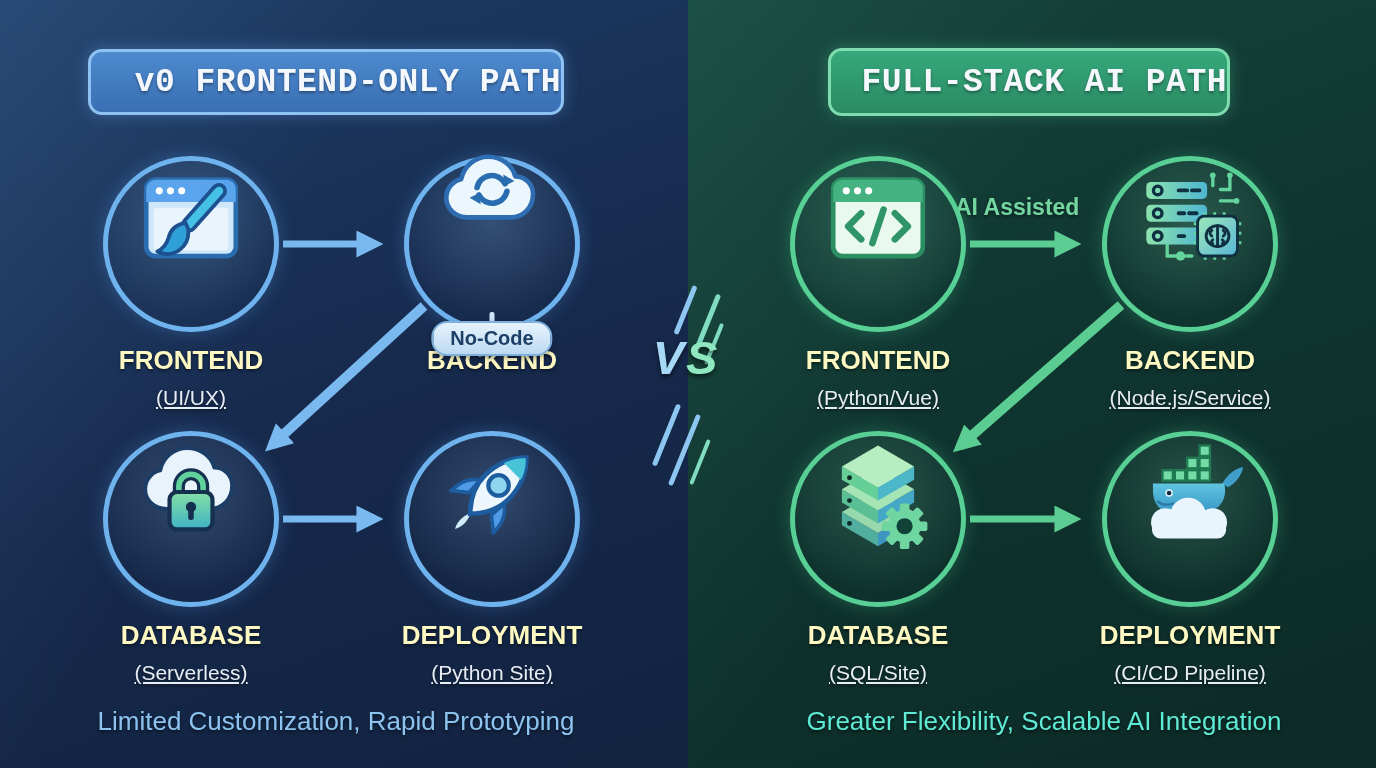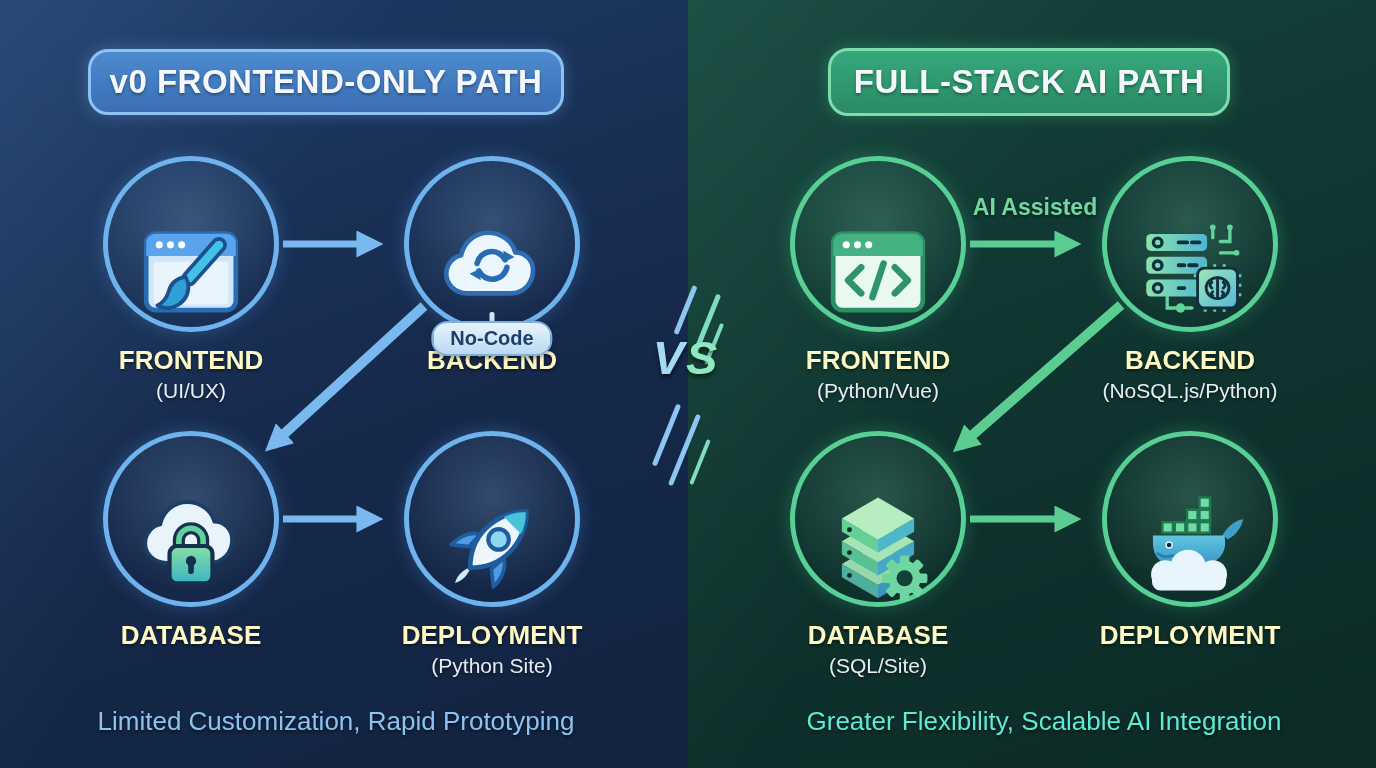--- a/index.html
+++ b/index.html
@@ -5,53 +5,53 @@
   html,body{margin:0;padding:0;background:#0d2238;}
   .stage{position:relative;width:1376px;height:768px;overflow:hidden;
          font-family:"Liberation Sans",sans-serif;}
   .panel{position:absolute;top:0;height:768px;}
   .panel-left{left:0;width:688px;
     background:linear-gradient(115deg,rgba(110,160,220,.14) 0%,rgba(0,0,0,0) 38%),
                linear-gradient(160deg,#1e3c66 0%,#16294b 55%,#122340 100%);}
   .panel-right{left:688px;width:688px;
     background:linear-gradient(115deg,rgba(80,180,140,.12) 0%,rgba(0,0,0,0) 40%),
                linear-gradient(160deg,#15433c 0%,#0f332e 55%,#0c2a26 100%);}
-  .title-box{position:absolute;display:flex;align-items:center;justify-content:center;
-    border-radius:20px;font-weight:800;font-size:33px;letter-spacing:.5px;color:#f4f8fc;
-    text-shadow:0 2px 3px rgba(0,0,0,.35);}
+  .title-box{position:absolute;display:flex;align-items:center;justify-content:flex-end;
+    border-radius:14px;font-weight:800;font-size:33px;letter-spacing:.5px;color:#f4f8fc;
+    text-shadow:0 2px 3px rgba(0,0,0,.35);font-family:Liberation Mono, monospace;}
   .title-blue{left:88px;top:49px;width:470px;height:60px;
     background:linear-gradient(180deg,#4d8ace,#3a6fb4);
     border:3px solid #8ec2f2;box-shadow:0 0 16px rgba(110,175,245,.35);}
   .title-green{left:828px;top:48px;width:396px;height:62px;
     background:linear-gradient(180deg,#36a87b,#2a8a64);
     border:3px solid #7fdcae;box-shadow:0 0 16px rgba(90,220,160,.3);}
   .node{position:absolute;width:176px;text-align:center;}
   .circle{width:176px;height:176px;border-radius:50%;box-sizing:border-box;
-    display:flex;align-items:flex-end;justify-content:center;}
+    display:flex;align-items:flex-start;justify-content:center;}
   .circle-blue{border:5px solid #6fb3ee;
     background:radial-gradient(circle at 50% 36%,rgba(170,215,255,.20),rgba(170,215,255,.04) 58%,rgba(0,0,0,0) 72%);
     box-shadow:0 0 18px rgba(90,160,235,.30);}
   .circle-green{border:5px solid #58d095;
     background:radial-gradient(circle at 50% 36%,rgba(160,245,200,.18),rgba(160,245,200,.04) 58%,rgba(0,0,0,0) 72%);
     box-shadow:0 0 18px rgba(80,210,150,.28);}
   .node-title{margin-top:13px;margin-left:-72px;width:320px;font-weight:800;font-size:26px;
     color:#fef9c3;text-shadow:0 2px 3px rgba(0,0,0,.45);}
-  .node-sub{margin-top:3px;margin-left:-72px;width:320px;font-weight:400;font-size:21px;
-    color:#e7edf4;text-shadow:0 2px 3px rgba(0,0,0,.45);}
+  .node-sub{margin-top:10px;margin-left:-72px;width:320px;font-weight:400;font-size:21px;
+    color:#e7edf4;text-shadow:0 2px 3px rgba(0,0,0,.45);text-decoration:underline;}
   .badge{position:absolute;left:50%;bottom:20px;transform:translateX(-50%);
     background:linear-gradient(180deg,#e7f3fd,#bcd9f2);color:#1c3f66;font-weight:700;
     font-size:20px;padding:4px 17px;border-radius:16px;border:2px solid #7fb0dd;
     white-space:nowrap;box-shadow:0 2px 5px rgba(0,0,0,.35);}
   .badge-stem{position:absolute;left:50%;bottom:52px;transform:translateX(-50%);
     width:5px;height:12px;background:#cfe6f8;border-radius:2px;}
   .caption{position:absolute;top:706px;width:672px;text-align:center;font-size:26px;font-weight:500;
     text-shadow:0 2px 3px rgba(0,0,0,.5);}
   .caption-left{left:0;color:#8cc3ef;}
   .caption-right{left:708px;color:#5eead4;}
-  .arrow-label{position:absolute;left:955px;top:194px;width:160px;text-align:center;
+  .arrow-label{position:absolute;left:955px;top:194px;width:160px;
     font-size:23px;font-weight:600;color:#74d6a0;text-shadow:0 2px 3px rgba(0,0,0,.45);}
   .vs{position:absolute;left:636px;top:330px;width:100px;text-align:center;
     font-size:47px;font-weight:800;font-style:italic;letter-spacing:2px;
     text-shadow:0 3px 5px rgba(0,0,0,.55);}
   .vs .v{color:#a6d9f6;} .vs .s{color:#8fe8c0;}
   .slash{position:absolute;border-radius:3px;}
   .slash-blue{background:#8ec6f2;} .slash-teal{background:#7fdcc0;}
   .arrows{position:absolute;left:0;top:0;pointer-events:none;}
 </style>
 </head>
@@ -134,20 +134,21 @@
         </defs>
         <path d="M34 78 C20 78 11 68 11 57 C11 47 18 39 27 37 C30 23 42 13 56 13 C70 13 82 22 85 34 C95 34 104 42 104 53 C104 67 94 78 80 78 Z" fill="#e9f3fc" stroke="#1c3d66" stroke-width="4" stroke-linejoin="round"></path>
         <path d="M47 64 v-10 a13 13 0 0 1 26 0 v10" fill="none" stroke="#15314f" stroke-width="13" stroke-linecap="round"></path>
         <path d="M47 64 v-10 a13 13 0 0 1 26 0 v10" fill="none" stroke="#62d29c" stroke-width="6" stroke-linecap="round"></path>
         <rect x="37" y="60" width="46" height="40" rx="8" fill="url(#lockG)" stroke="#15314f" stroke-width="4.5"></rect>
         <circle cx="60" cy="76" r="5.5" fill="#15314f"></circle>
         <rect x="57" y="78" width="6" height="12" rx="2.5" fill="#15314f"></rect>
       </svg>
     </div>
     <div class="node-title">DATABASE</div>
+    <div class="node-sub">(Serverless)</div>
   </div>
 
   <div class="node" style="left:404px;top:431px">
     <div class="circle circle-blue">
       <svg width="112" height="112" viewBox="0 0 120 120">
         <g transform="rotate(45 60 60)">
           <path d="M60 92 C64 101 64 109 60 116 C56 109 56 101 60 92 Z" fill="#cfeaf8"></path>
           <path d="M42 60 C32 66 28 76 28 90 L43 78 Z" fill="#4f9be6" stroke="#1d5c9e" stroke-width="4" stroke-linejoin="round"></path>
           <path d="M78 60 C88 66 92 76 92 90 L77 78 Z" fill="#4f9be6" stroke="#1d5c9e" stroke-width="4" stroke-linejoin="round"></path>
           <path d="M60 8 C73 20 78 38 78 52 C78 68 71 82 60 93 C49 82 42 68 42 52 C42 38 47 20 60 8 Z" fill="#eef6fd" stroke="#1d5c9e" stroke-width="5"></path>
@@ -227,21 +228,21 @@
           <ellipse cx="89" cy="79" rx="12" ry="11"></ellipse>
           <path d="M89 68 v22"></path>
             <path d="M83 73 q-4 3 0 6"></path>
             <path d="M95 73 q4 3 0 6"></path>
           <path d="M84 83 q-3 2 0 4"></path>
             <path d="M94 83 q3 2 0 4"></path>
         </g>
       </svg>
     </div>
     <div class="node-title">BACKEND</div>
-    <div class="node-sub">(NoSQL.js/Python)</div>
+    <div class="node-sub">(Node.js/Service)</div>
   </div>
 
   <div class="node" style="left:790px;top:431px">
     <div class="circle circle-green">
       <svg width="114" height="114" viewBox="0 0 120 120">
 
         <path d="M22 80 v14 l38 22 v-14 z" fill="#4fae9e"></path>
           <path d="M98 80 v14 l-38 22 v-14 z" fill="#3d96c0"></path>
         <path d="M60 58 L98 80 L60 102 L22 80 Z" fill="#97d8ac"></path>
 
@@ -316,20 +317,21 @@
         <path d="M26 69 c5 4 11 4 16 2" stroke="#2a7ba8" stroke-width="2.5" fill="none" stroke-linecap="round"></path>
         <g fill="#e9f5fc">
           <circle cx="34" cy="91" r="15"></circle>
             <circle cx="58" cy="84" r="19"></circle>
             <circle cx="84" cy="91" r="15"></circle>
           <rect x="20" y="89" width="78" height="19" rx="9"></rect>
         </g>
       </svg>
     </div>
     <div class="node-title">DEPLOYMENT</div>
+    <div class="node-sub">(CI/CD Pipeline)</div>
   </div>
 
   <div class="slash slash-blue" style="left:683px;top:284px;width:5px;height:52px;transform:rotate(22deg)"></div>
   <div class="slash slash-teal" style="left:704px;top:292px;width:5px;height:66px;transform:rotate(22deg)"></div>
   <div class="slash slash-teal" style="left:712px;top:322px;width:4px;height:44px;transform:rotate(22deg)"></div>
   <div class="slash slash-blue" style="left:664px;top:402px;width:5px;height:66px;transform:rotate(22deg)"></div>
   <div class="slash slash-blue" style="left:682px;top:412px;width:5px;height:76px;transform:rotate(22deg)"></div>
   <div class="slash slash-teal" style="left:698px;top:438px;width:4px;height:48px;transform:rotate(22deg)"></div>
 
   <div class="vs"><span class="v">V</span><span class="s">S</span></div>

